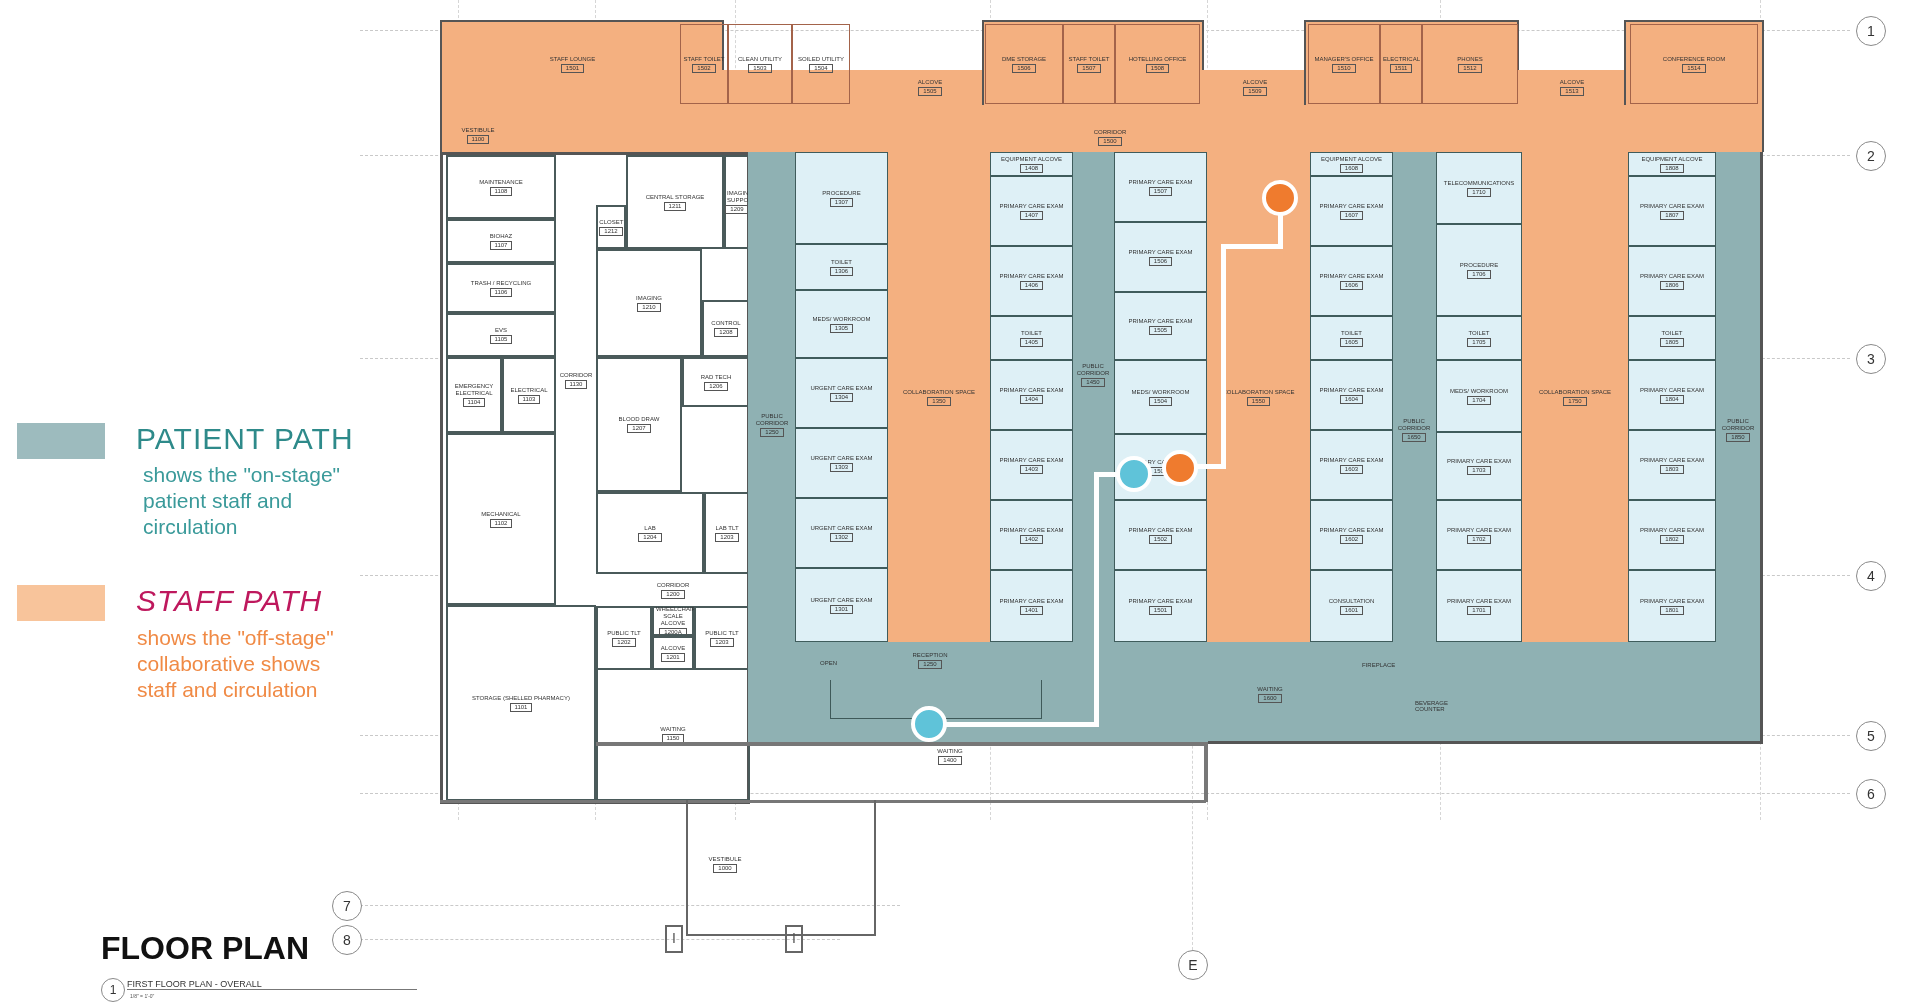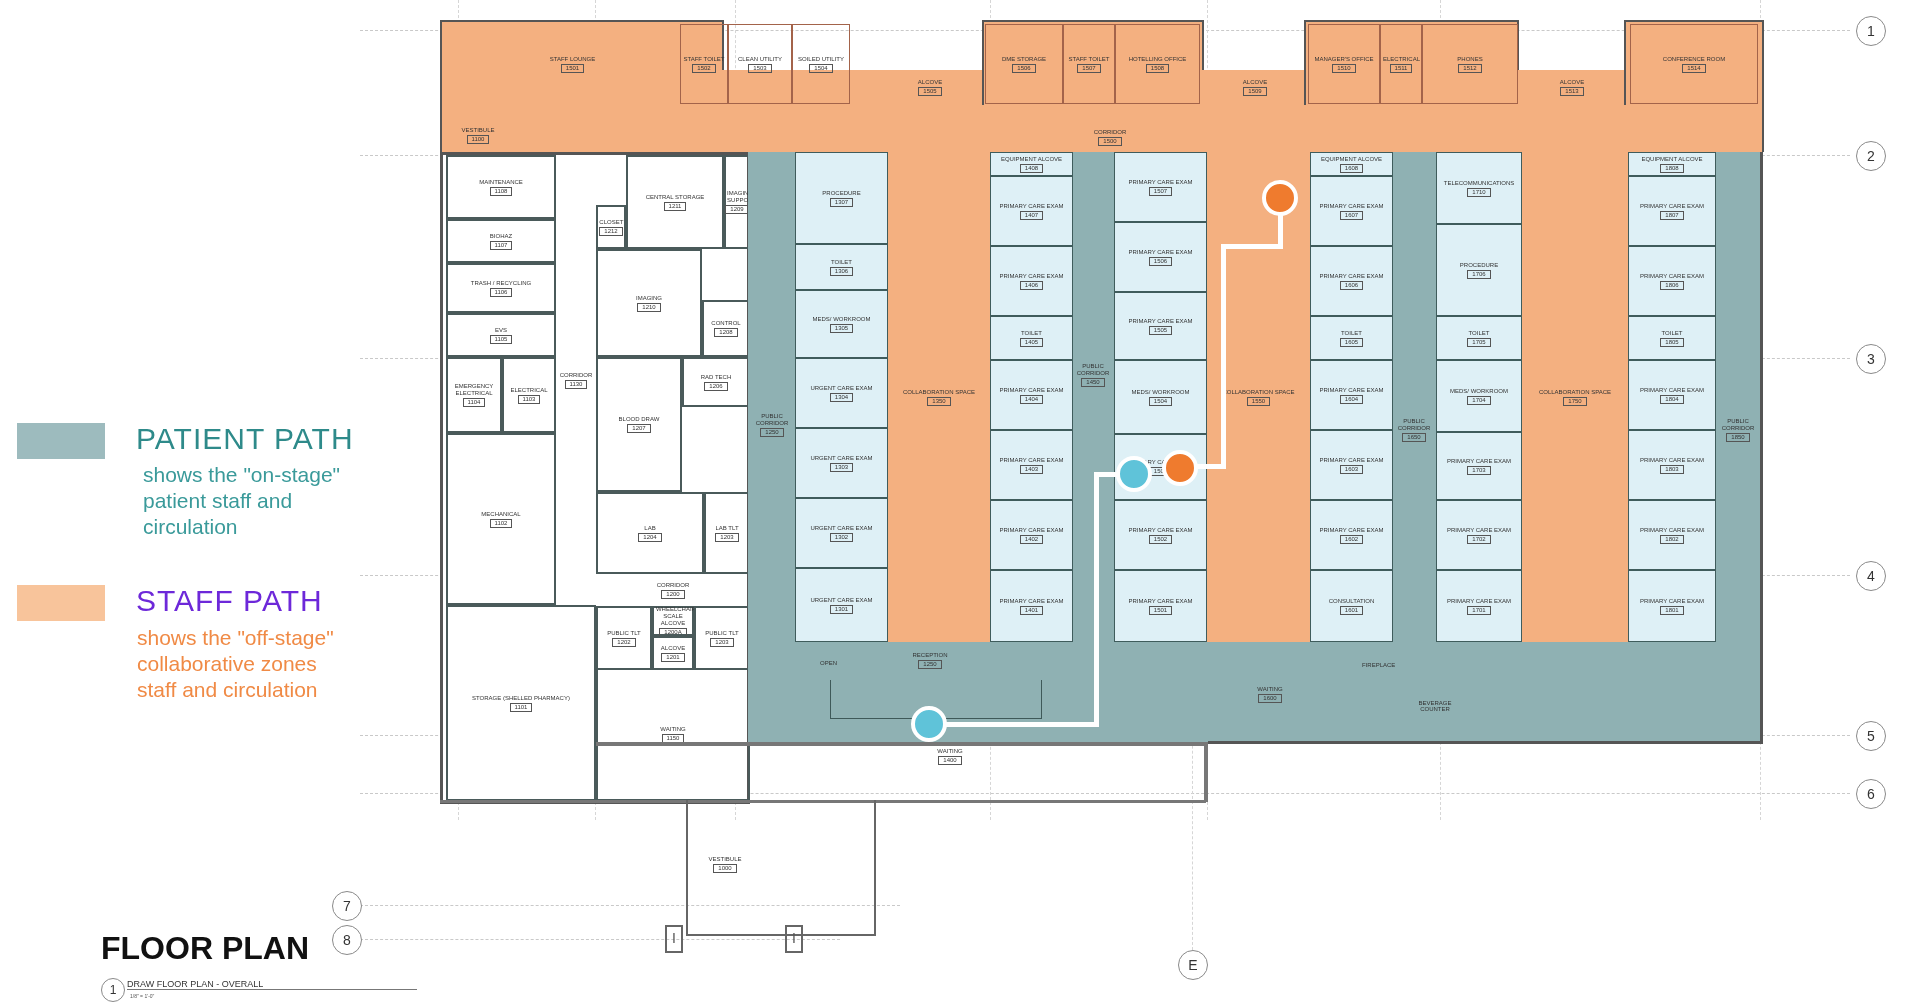--- a/index.html
+++ b/index.html
@@ -1,17 +1,17 @@
 <!DOCTYPE html>
 <html><head>
 <meta charset="utf-8">
 <style>
   html,body{margin:0;padding:0;background:#fff;}
   body{width:1920px;height:1008px;position:relative;overflow:hidden;font-family:"Liberation Sans",sans-serif;}
-  .abs{position:absolute;text-align:center;}
+  .abs{position:absolute;}
   .grid-h{position:absolute;height:0;border-top:1.5px dashed #c9c9c9;}
   .grid-v{position:absolute;width:0;border-left:1.5px dashed #d6d6d6;}
   .bubble{position:absolute;width:28px;height:28px;border:1.5px solid #8a8a8a;border-radius:50%;background:#fff;
     font-size:14px;color:#333;display:flex;align-items:center;justify-content:center;}
   .orange{background:#f4b080;}
   .teal{background:#8fb1b3;}
   .room{position:absolute;border:2px solid #4a5a5a;box-sizing:border-box;display:flex;flex-direction:column;align-items:center;justify-content:center;}
   .room-o{position:absolute;border:1.5px solid #a3634a;box-sizing:border-box;display:flex;flex-direction:column;align-items:center;justify-content:center;}
   .rname{font-size:6px;line-height:7px;color:#333;text-align:center;text-transform:uppercase;max-width:90%;}
   .rnum{font-size:6px;line-height:7px;color:#333;border:0.8px solid #555;padding:0 4px;margin-top:1px;}
@@ -52,28 +52,28 @@
 <div class="bubble" style="left:332px;top:925px;">8</div>
 <div class="bubble" style="left:1178px;top:950px;">E</div>
 
 <div class="legend-swatch" style="left:17px;top:423px;background:#9dbbbe;"></div>
 <div class="legend-title" style="left:136px;top:422px;color:#2e8a8a;">PATIENT PATH</div>
 <div class="legend-desc" style="left:143px;top:462px;color:#3a9a9a;">shows the "on-stage"</div>
 <div class="legend-desc" style="left:143px;top:488px;color:#3a9a9a;">patient staff and</div>
 <div class="legend-desc" style="left:143px;top:514px;color:#3a9a9a;">circulation</div>
 
 <div class="legend-swatch" style="left:17px;top:585px;background:#f8c49b;"></div>
-<div class="legend-title" style="left:136px;top:584px;color:#6d28d9;">STAFF PATH</div>
+<div class="legend-title" style="left:136px;top:584px;color:#be185d;font-style:italic;">STAFF PATH</div>
 <div class="legend-desc" style="left:137px;top:625px;color:#f08a45;">shows the "off-stage"</div>
-<div class="legend-desc" style="left:137px;top:651px;color:#f08a45;">collaborative zones</div>
+<div class="legend-desc" style="left:137px;top:651px;color:#f08a45;">collaborative shows</div>
 <div class="legend-desc" style="left:137px;top:677px;color:#f08a45;">staff and circulation</div>
 
 <div class="abs" style="left:101px;top:930px;font-size:32px;font-weight:bold;color:#111;">FLOOR PLAN</div>
 <div class="bubble" style="left:101px;top:978px;width:22px;height:22px;font-size:12px;">1</div>
-<div class="abs" style="left:127px;top:979px;font-size:9px;color:#333;">DRAW FLOOR PLAN - OVERALL</div>
+<div class="abs" style="left:127px;top:979px;font-size:9px;color:#333;">FIRST FLOOR PLAN - OVERALL</div>
 <div class="abs" style="left:127px;top:989px;width:290px;height:1px;background:#777;"></div>
 <div class="abs" style="left:130px;top:993px;font-size:5px;color:#555;">1/8" = 1'-0"</div>
 
 <div class="abs" style="left:440px;top:152px;width:310px;height:652px;border:3px solid #555;box-sizing:border-box;background:#fff;"></div>
 
 <div class="abs orange" style="left:440px;top:20px;width:284px;height:132px;border:2px solid #555;box-sizing:border-box;"></div>
 <div class="abs orange" style="left:722px;top:70px;width:262px;height:82px;"></div>
 <div class="abs orange" style="left:982px;top:20px;width:222px;height:132px;border:2px solid #555;box-sizing:border-box;border-bottom:none;"></div>
 <div class="abs orange" style="left:1202px;top:70px;width:104px;height:82px;"></div>
 <div class="abs orange" style="left:1304px;top:20px;width:215px;height:132px;border:2px solid #555;box-sizing:border-box;border-bottom:none;"></div>

